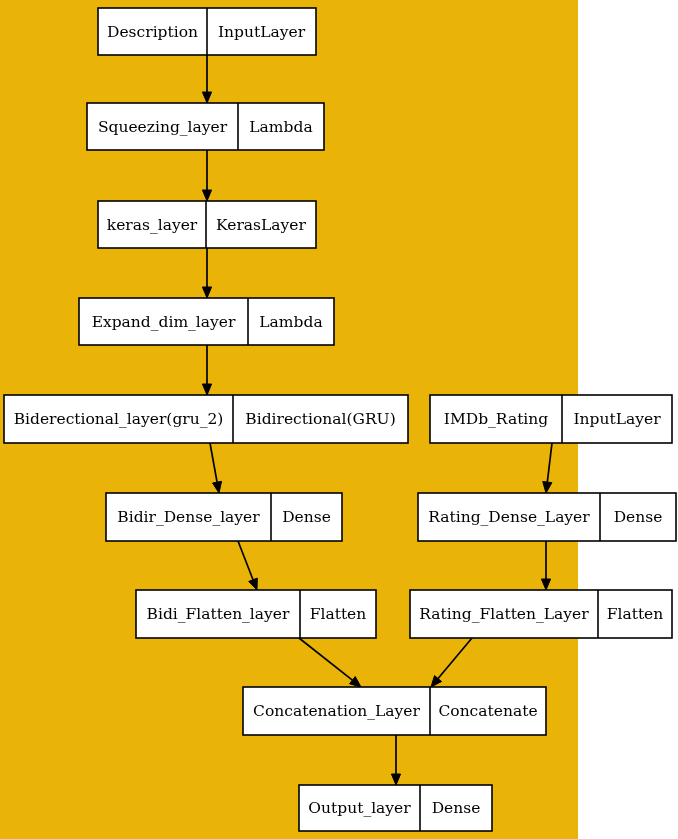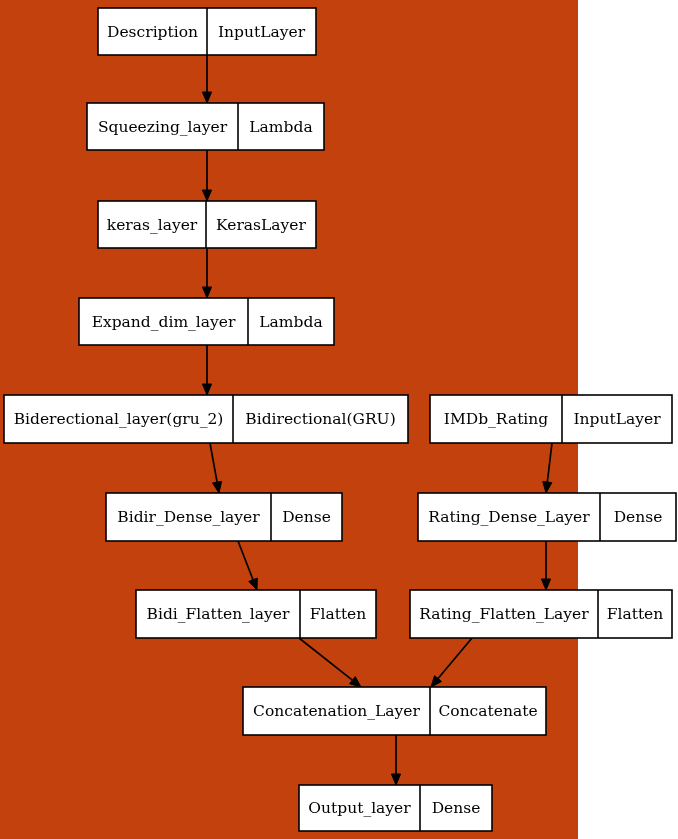--- a/index.html
+++ b/index.html
@@ -10,21 +10,21 @@
   body {
     width: 678px;
     height: 839px;
     overflow: hidden;
     font-family: "DejaVu Serif", "Liberation Serif", serif;
   }
   #diagram-root {
     position: relative;
     width: 578px;
     height: 839px;
-    background: #c2410c;
+    background: #eab308;
   }
   svg#graph {
     display: block;
     width: 678px;
     height: 839px;
   }
   .node-box {
     fill: #ffffff;
     stroke: #000000;
     stroke-width: 1.6;

